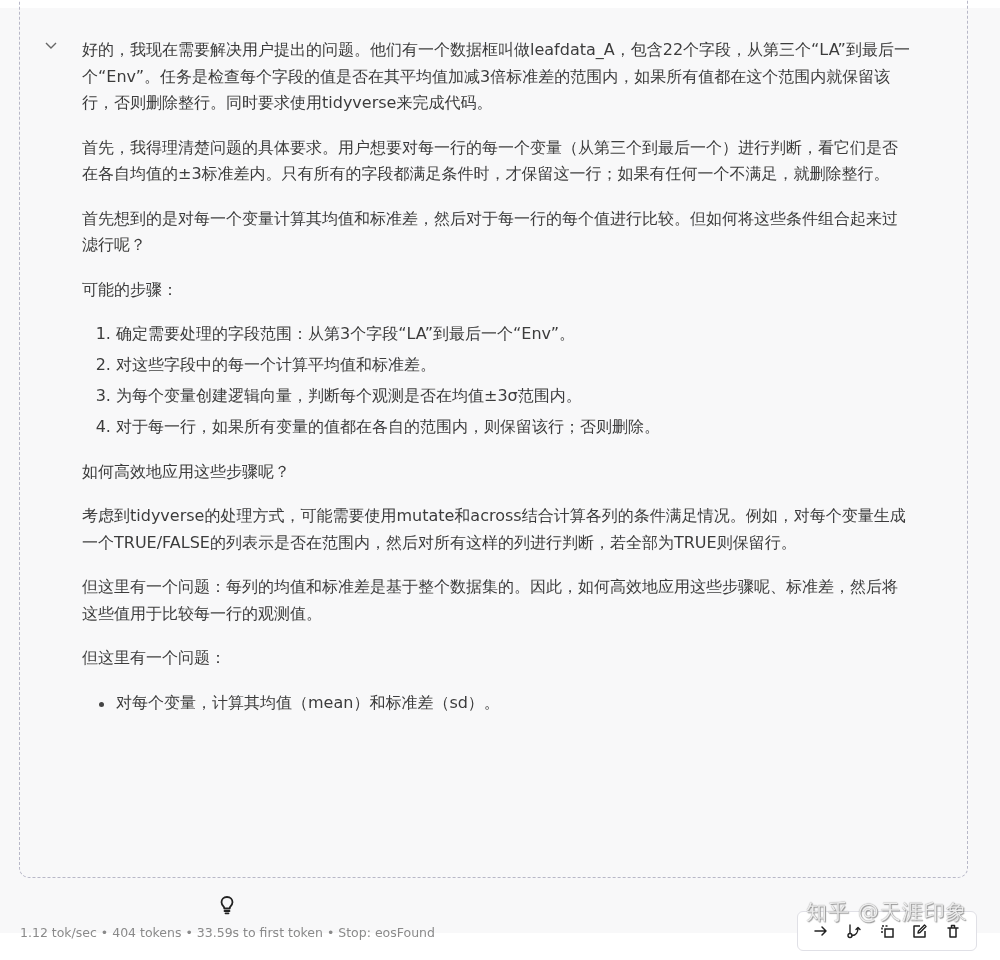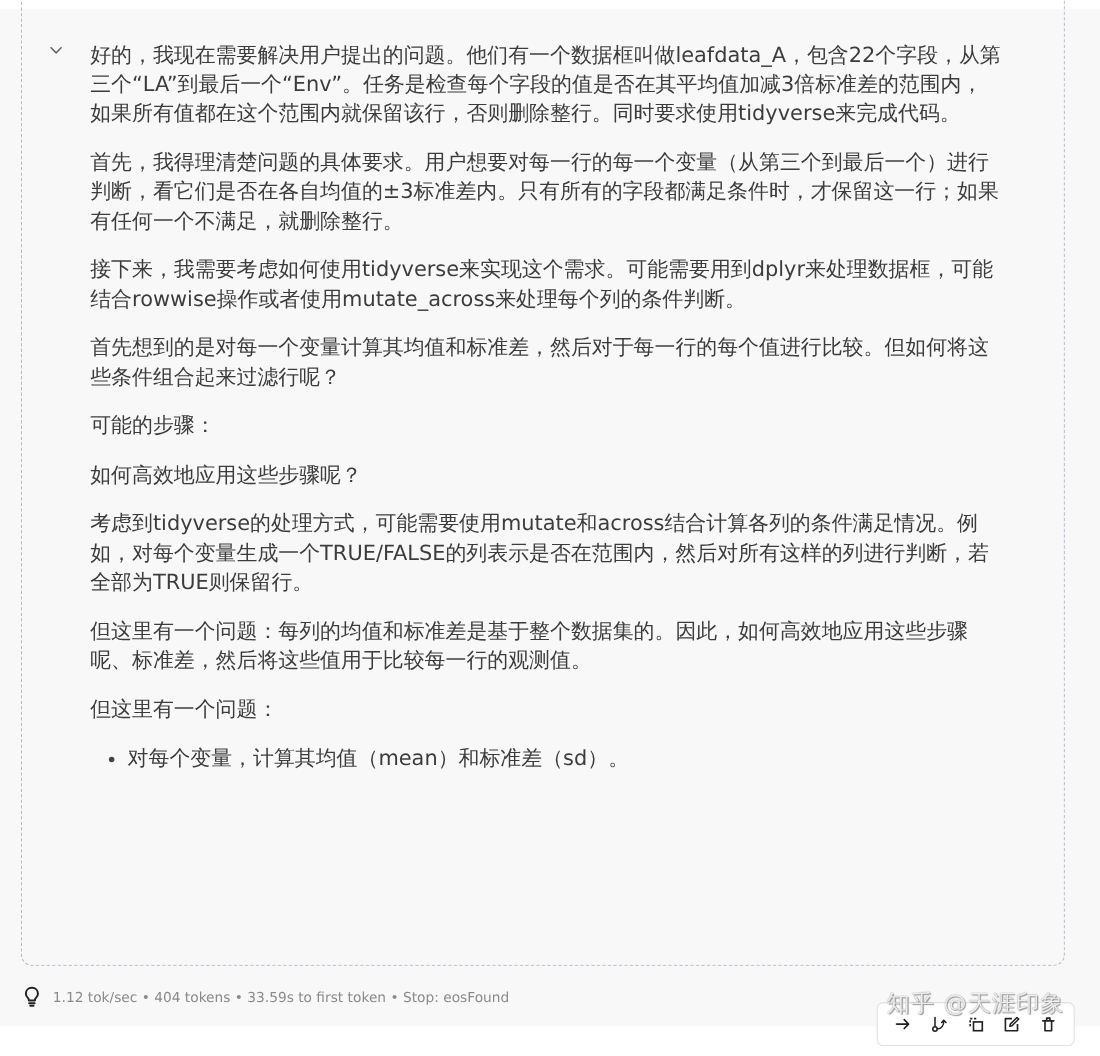--- a/index.html
+++ b/index.html
@@ -19,35 +19,35 @@
     border: 1px dashed #b8b8c8;
     border-radius: 10px;
     box-sizing: border-box;
   }
   .chevron {
     position: absolute; left: 44px; top: 36px; width: 14px; height: 12px;
     color: #666;
   }
   .content {
     position: absolute; left: 82px; top: 37px; width: 830px;
-    font-size: 19px; line-height: 26.5px; color: #3c3c3c;
+    font-size: 16px; line-height: 26.5px; color: #3c3c3c;
   }
   .content p { margin: 0 0 18px 0; }
   .content ol { margin: 0 0 18px 0; padding-left: 34px; }
   .content ol li { margin: 0 0 4.5px 0; padding-left: 0; }
   .content ul { margin: 0; padding-left: 34px; list-style: none; }
   .content ul li { position: relative; }
   .content ul li::before {
     content: ""; position: absolute; left: -17px; top: 12px;
     width: 5px; height: 5px; border-radius: 50%; background: #444;
   }
   .stats {
     position: absolute; left: 20px; top: 895px; height: 22px;
     display: flex; align-items: center; gap: 10px;
-    font-size: 12.5px; color: #8a8a8a;
+    font-size: 12.5px; color: #8a8a8a; flex-direction: column;
   }
   .stats .bulb { width: 18px; height: 20px; }
   .actions {
     position: absolute; left: 797px; top: 911px; width: 180px; height: 40px;
     border: 1px solid #e0e0e6; border-radius: 6px; background: #ffffff;
     box-sizing: border-box;
     display: flex; align-items: center; justify-content: space-around;
     padding: 0 6px;
   }
   .actions .btn {
@@ -72,23 +72,28 @@
 
 <div class="chevron">
   <svg width="14" height="10" viewBox="0 0 14 10">
       <path d="M2 2 L7 7 L12 2" fill="none" stroke="#666" stroke-width="1.4"></path>
     </svg>
 </div>
 
 <div class="content">
   <p>好的，我现在需要解决用户提出的问题。他们有一个数据框叫做leafdata_A，包含22个字段，从第三个“LA”到最后一个“Env”。任务是检查每个字段的值是否在其平均值加减3倍标准差的范围内，如果所有值都在这个范围内就保留该行，否则删除整行。同时要求使用tidyverse来完成代码。</p>
   <p>首先，我得理清楚问题的具体要求。用户想要对每一行的每一个变量（从第三个到最后一个）进行判断，看它们是否在各自均值的±3标准差内。只有所有的字段都满足条件时，才保留这一行；如果有任何一个不满足，就删除整行。</p>
-  <p>接下来，我需要考虑如何使用tidyverse来实现这个需求。可能需要用到dplyr来处理数据框，可能结合rowwise操作或者使用mutate_across来处理每个列的条件判断。</p>
   <p>首先想到的是对每一个变量计算其均值和标准差，然后对于每一行的每个值进行比较。但如何将这些条件组合起来过滤行呢？</p>
   <p>可能的步骤：</p>
+  <ol>
+    <li>确定需要处理的字段范围：从第3个字段“LA”到最后一个“Env”。</li>
+    <li>对这些字段中的每一个计算平均值和标准差。</li>
+    <li>为每个变量创建逻辑向量，判断每个观测是否在均值±3σ范围内。</li>
+    <li>对于每一行，如果所有变量的值都在各自的范围内，则保留该行；否则删除。</li>
+  </ol>
   <p>如何高效地应用这些步骤呢？</p>
   <p>考虑到tidyverse的处理方式，可能需要使用mutate和across结合计算各列的条件满足情况。例如，对每个变量生成一个TRUE/FALSE的列表示是否在范围内，然后对所有这样的列进行判断，若全部为TRUE则保留行。</p>
   <p>但这里有一个问题：每列的均值和标准差是基于整个数据集的。因此，如何高效地应用这些步骤呢、标准差，然后将这些值用于比较每一行的观测值。</p>
   <p>但这里有一个问题：</p>
   <ul>
     <li>对每个变量，计算其均值（mean）和标准差（sd）。</li>
   </ul>
 </div>
 
 <div class="stats">

